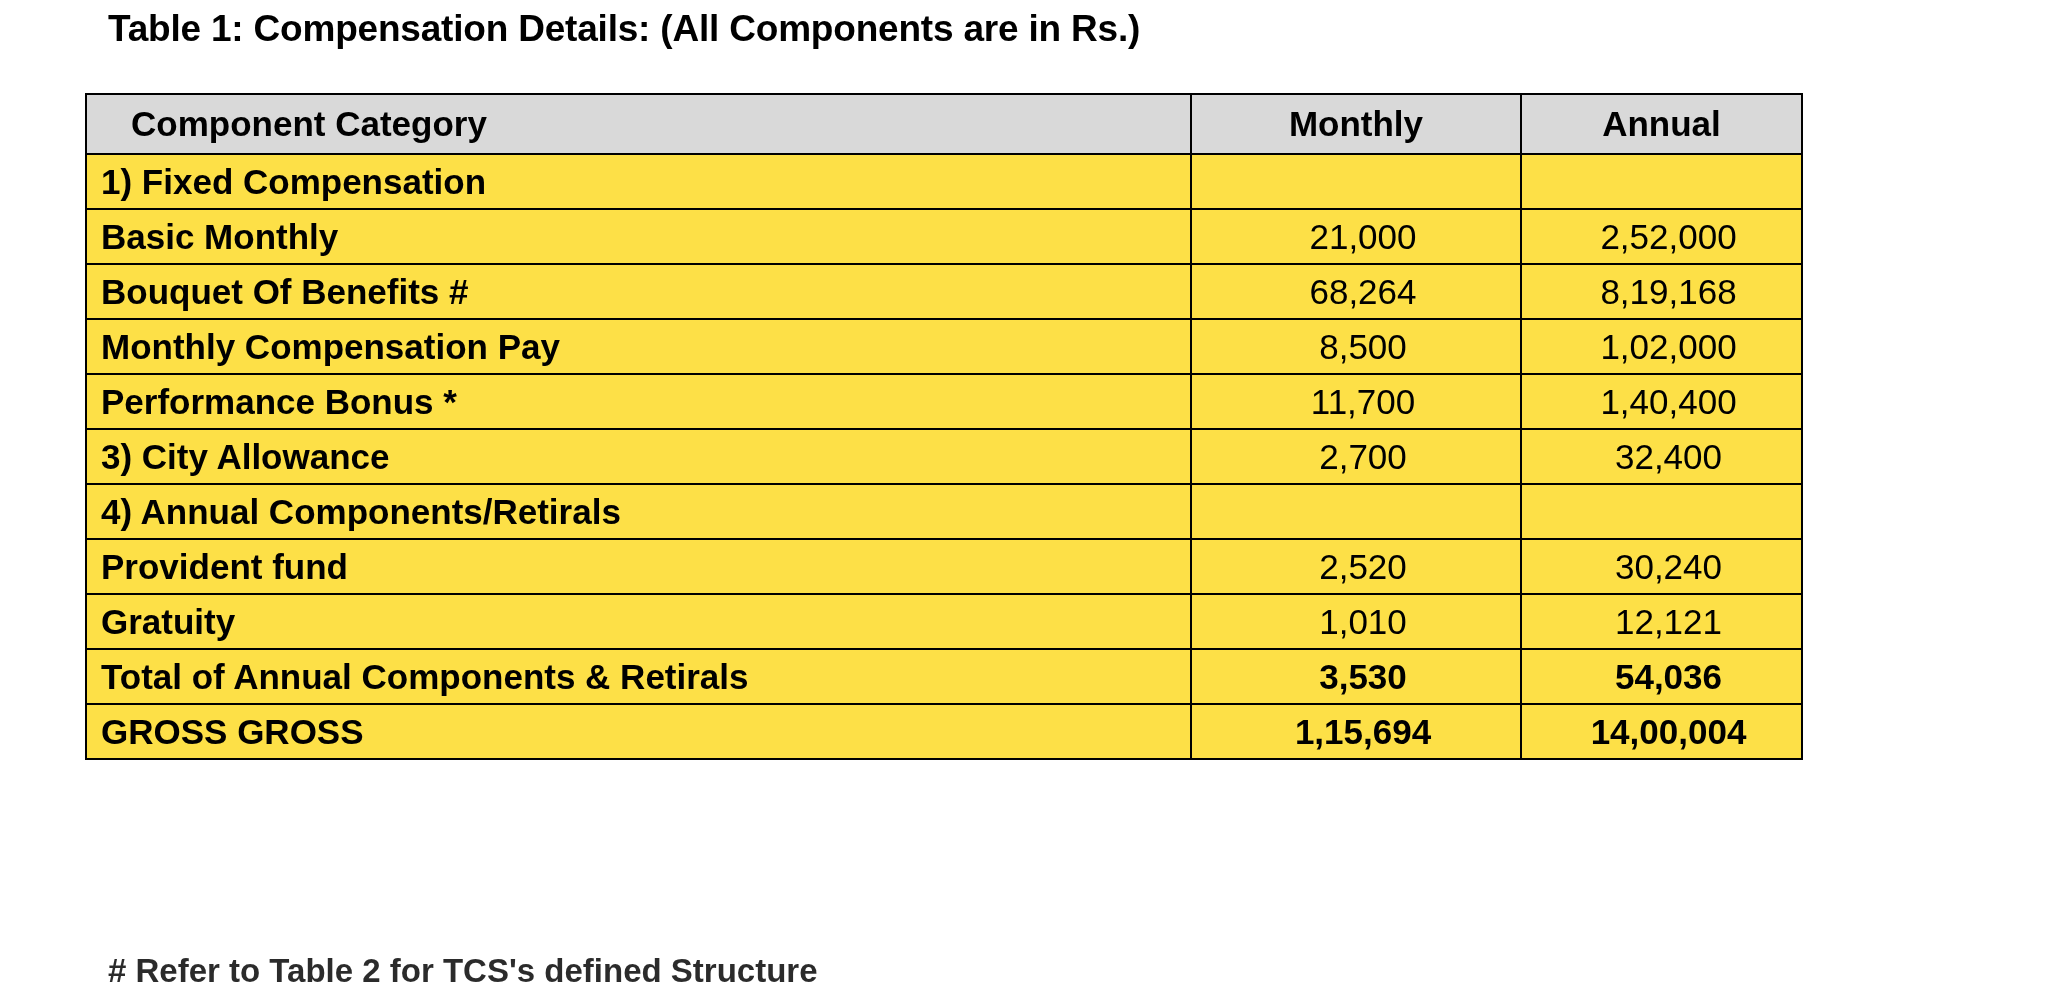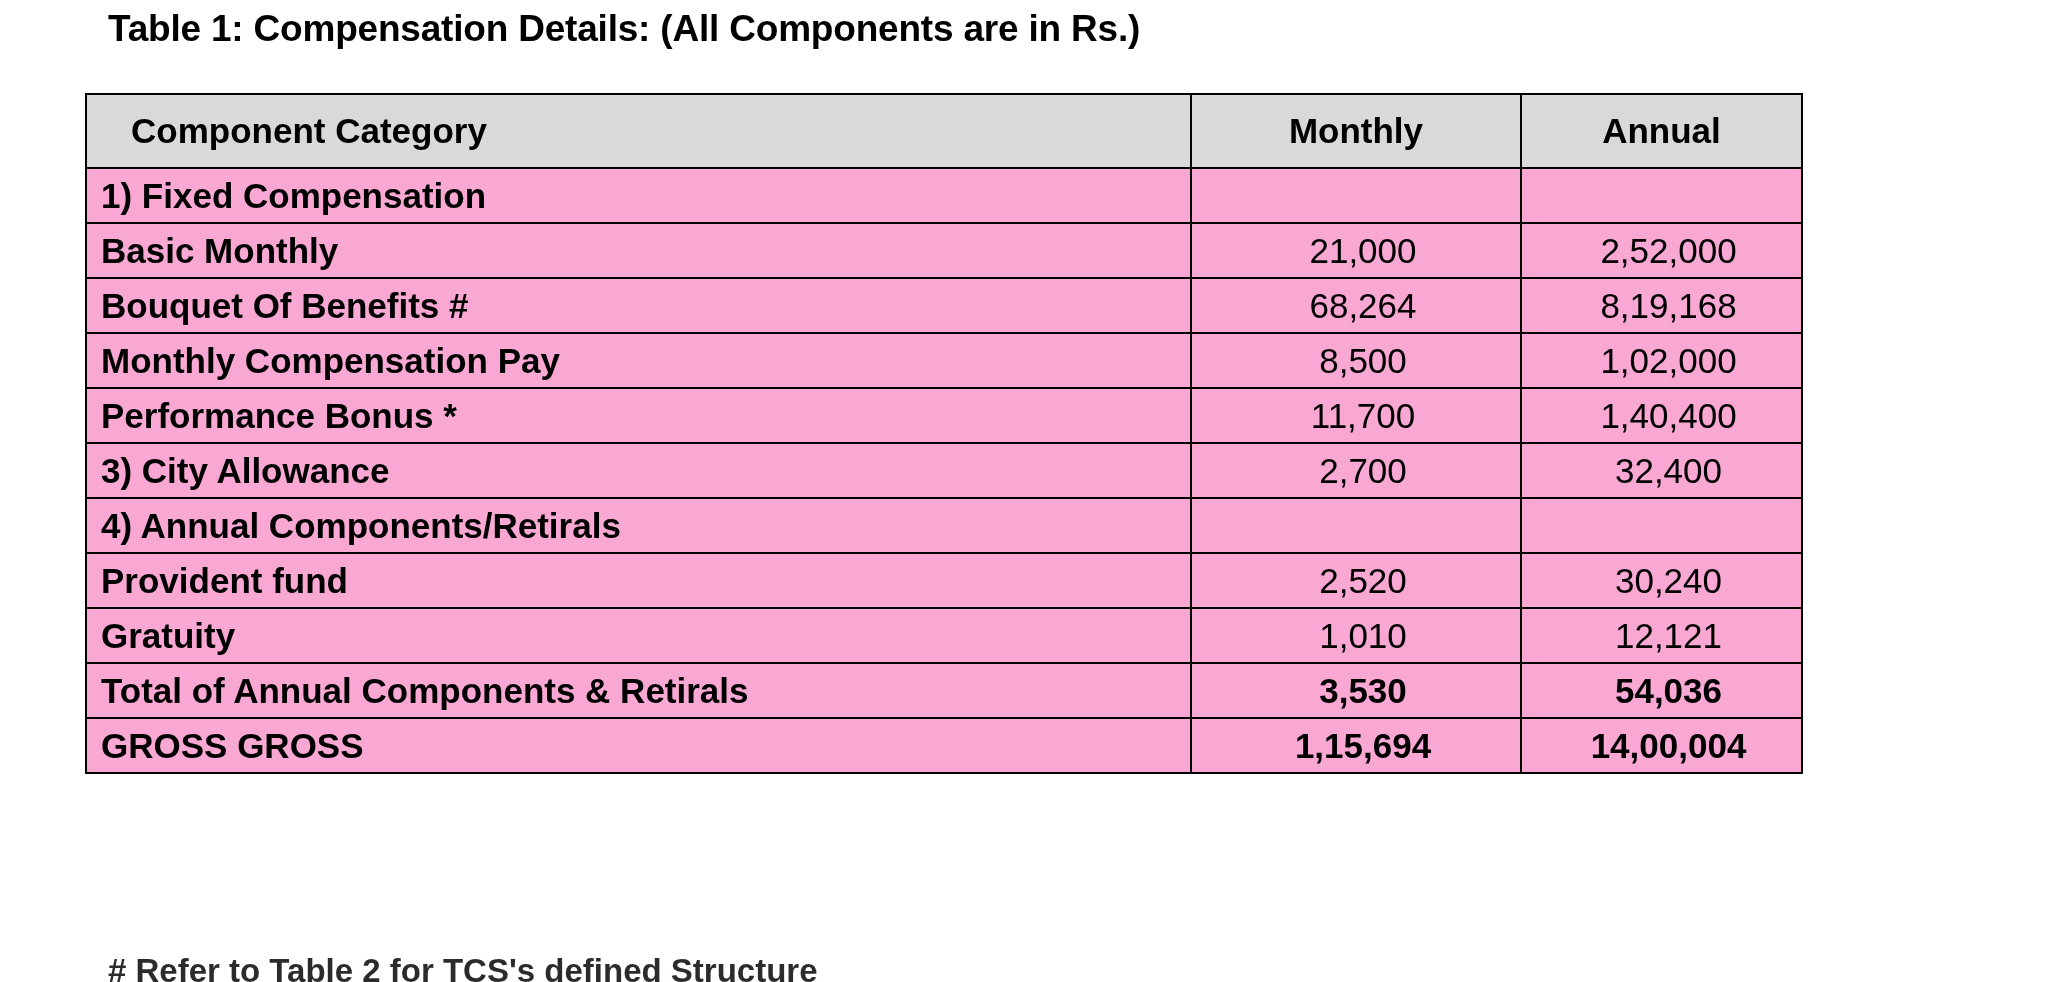--- a/index.html
+++ b/index.html
@@ -46,34 +46,34 @@
   #comp-table col.c-label { width: 1105px; }
   #comp-table col.c-monthly { width: 330px; }
   #comp-table col.c-annual  { width: 281px; }
 
   #comp-table td, #comp-table th {
     border: 2px solid #000000;
     padding: 0 0 0 14px;
     height: 55px;
     font-size: 35px;
     vertical-align: middle;
-    background: #f9a8d4;
+    background: #fde047;
     box-sizing: border-box;
     overflow: hidden;
     white-space: nowrap;
   }
 
   
   #comp-table thead th {
     background: #d9d9d9;
     font-weight: bold;
     height: 58px;
   }
   #comp-table thead th.hdr-label { text-align: left; padding-left: 44px; }
-  #comp-table thead th.hdr-num   { text-align: center; padding: 16px; }
+  #comp-table thead th.hdr-num   { text-align: center; padding: 9px; }
 
   
   td.cell-label {
     text-align: left;
     font-weight: bold;
   }
   td.cell-num {
     text-align: center;
     padding: 0;
     font-weight: normal;

